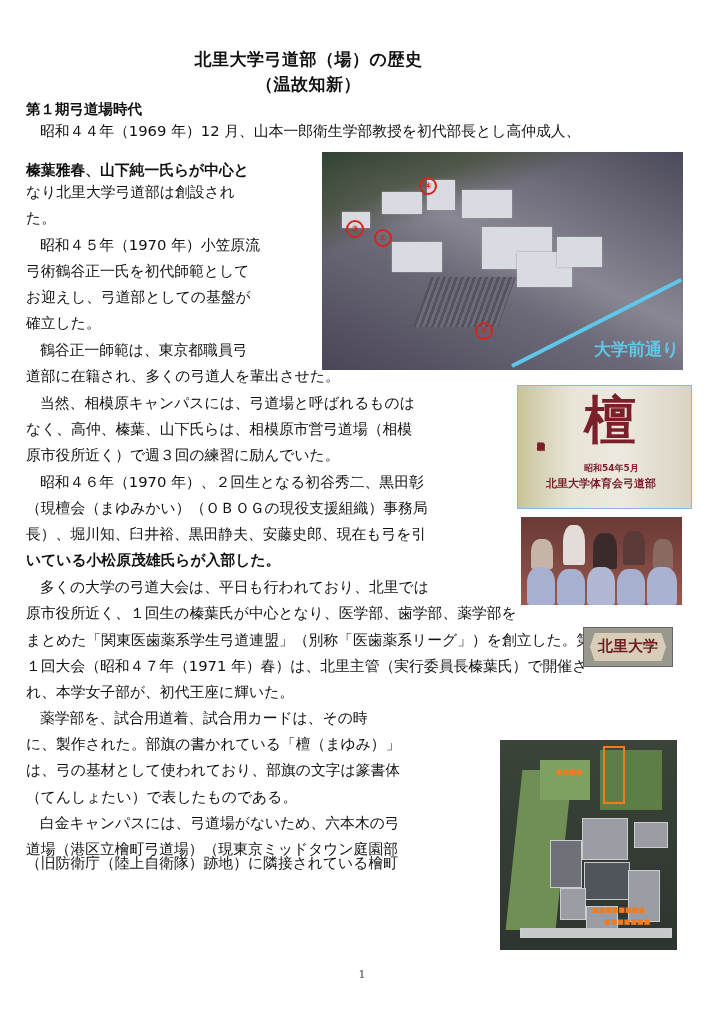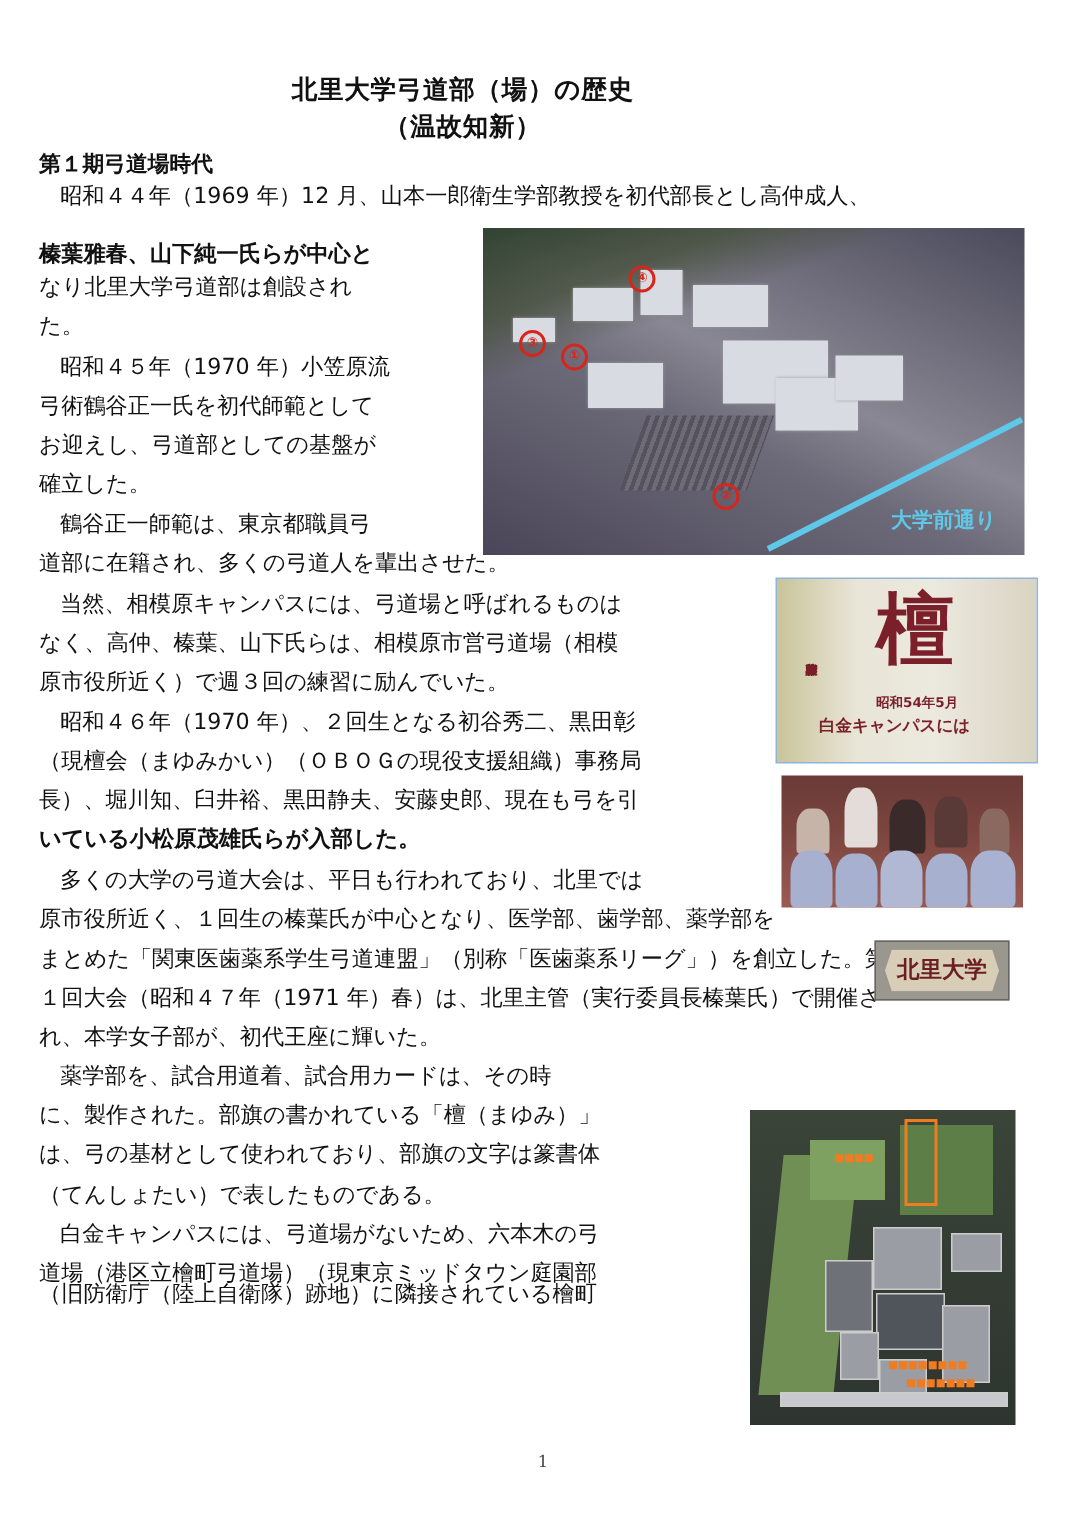--- a/index.html
+++ b/index.html
@@ -16,21 +16,21 @@
   .photo { position:absolute; overflow:hidden; }
   
   .aerial { left:322px; top:152px; width:361px; height:218px;
     background:
       linear-gradient(160deg, rgba(40,60,40,.9) 0%, rgba(70,80,60,.8) 18%, transparent 30%),
       linear-gradient(25deg, #4a4558 0%, #6c6a78 40%, #8a8794 55%, #4b4a5a 100%); }
   .aerial .bldg { position:absolute; background:#d9dbe2; box-shadow:0 0 2px #999; }
   .aerial .lot { position:absolute; background:repeating-linear-gradient(90deg,#55525e 0 3px,#6e6b78 3px 6px); transform:skewX(-20deg); }
   .aerial .road { position:absolute; height:4px; background:#5fc7e8; transform-origin:left center; }
   .aerial .marker { position:absolute; width:14px; height:14px; border:2px solid #d8251b; border-radius:50%; color:#d8251b; font-size:9px; line-height:14px; text-align:center; font-weight:bold; }
-  .aerial .lbl { position:absolute; color:#5fc7e8; font-weight:bold; font-size:14px; }
+  .aerial .lbl { position:absolute; color:#5fc7e8; font-weight:bold; font-size:17px; }
   
   .banner { left:517px; top:385px; width:173px; height:122px; border:1px solid #8fb6d8;
     background:linear-gradient(90deg,#c9c49a 0%,#e8e4d6 30%,#ece9df 60%,#d9d3c2 100%); }
   .banner .kanji { position:absolute; left:66px; top:6px; font-size:52px; color:#7b1f2a; font-weight:bold; line-height:56px; }
   .banner .date { position:absolute; left:66px; top:76px; font-size:9px; color:#7b1f2a; font-weight:bold; }
   .banner .club { position:absolute; left:28px; top:90px; font-size:11px; color:#7b1f2a; font-weight:bold; }
   .banner .donor { position:absolute; left:16px; top:50px; font-size:8px; color:#7b1f2a; writing-mode:vertical-rl; font-weight:bold; }
   
   .group { left:521px; top:517px; width:161px; height:88px;
     background:linear-gradient(180deg,#6a3a36 0%,#7d4640 45%,#9a5a52 100%); }
@@ -101,21 +101,21 @@
   <span class="marker" style="left:24px;top:68px;">③</span>
   <span class="marker" style="left:52px;top:77px;">①</span>
   <span class="marker" style="left:153px;top:170px;">②</span>
   <span class="lbl" style="left:272px;top:186px;">大学前通り</span>
 </div>
 
 <div class="photo banner">
   <span class="kanji">檀</span>
   <span class="donor">贈榛葉雅春</span>
   <span class="date">昭和54年5月</span>
-  <span class="club">白金キャンパスには</span>
+  <span class="club">北里大学体育会弓道部</span>
 </div>
 
 <div class="photo group">
   <div class="person" style="left:10px;top:22px;width:22px;height:30px;background:#c7b4a8;"></div>
   <div class="person" style="left:42px;top:8px;width:22px;height:40px;background:#e4dcd8;"></div>
   <div class="person" style="left:72px;top:16px;width:24px;height:36px;background:#3a2a2a;"></div>
   <div class="person" style="left:102px;top:14px;width:22px;height:34px;background:#5a3a36;"></div>
   <div class="person" style="left:132px;top:22px;width:20px;height:30px;background:#8a6a60;"></div>
   <div class="person" style="left:6px;top:50px;width:28px;height:38px;background:#a8b0d0;"></div>
   <div class="person" style="left:36px;top:52px;width:28px;height:36px;background:#a8b0d0;"></div>

